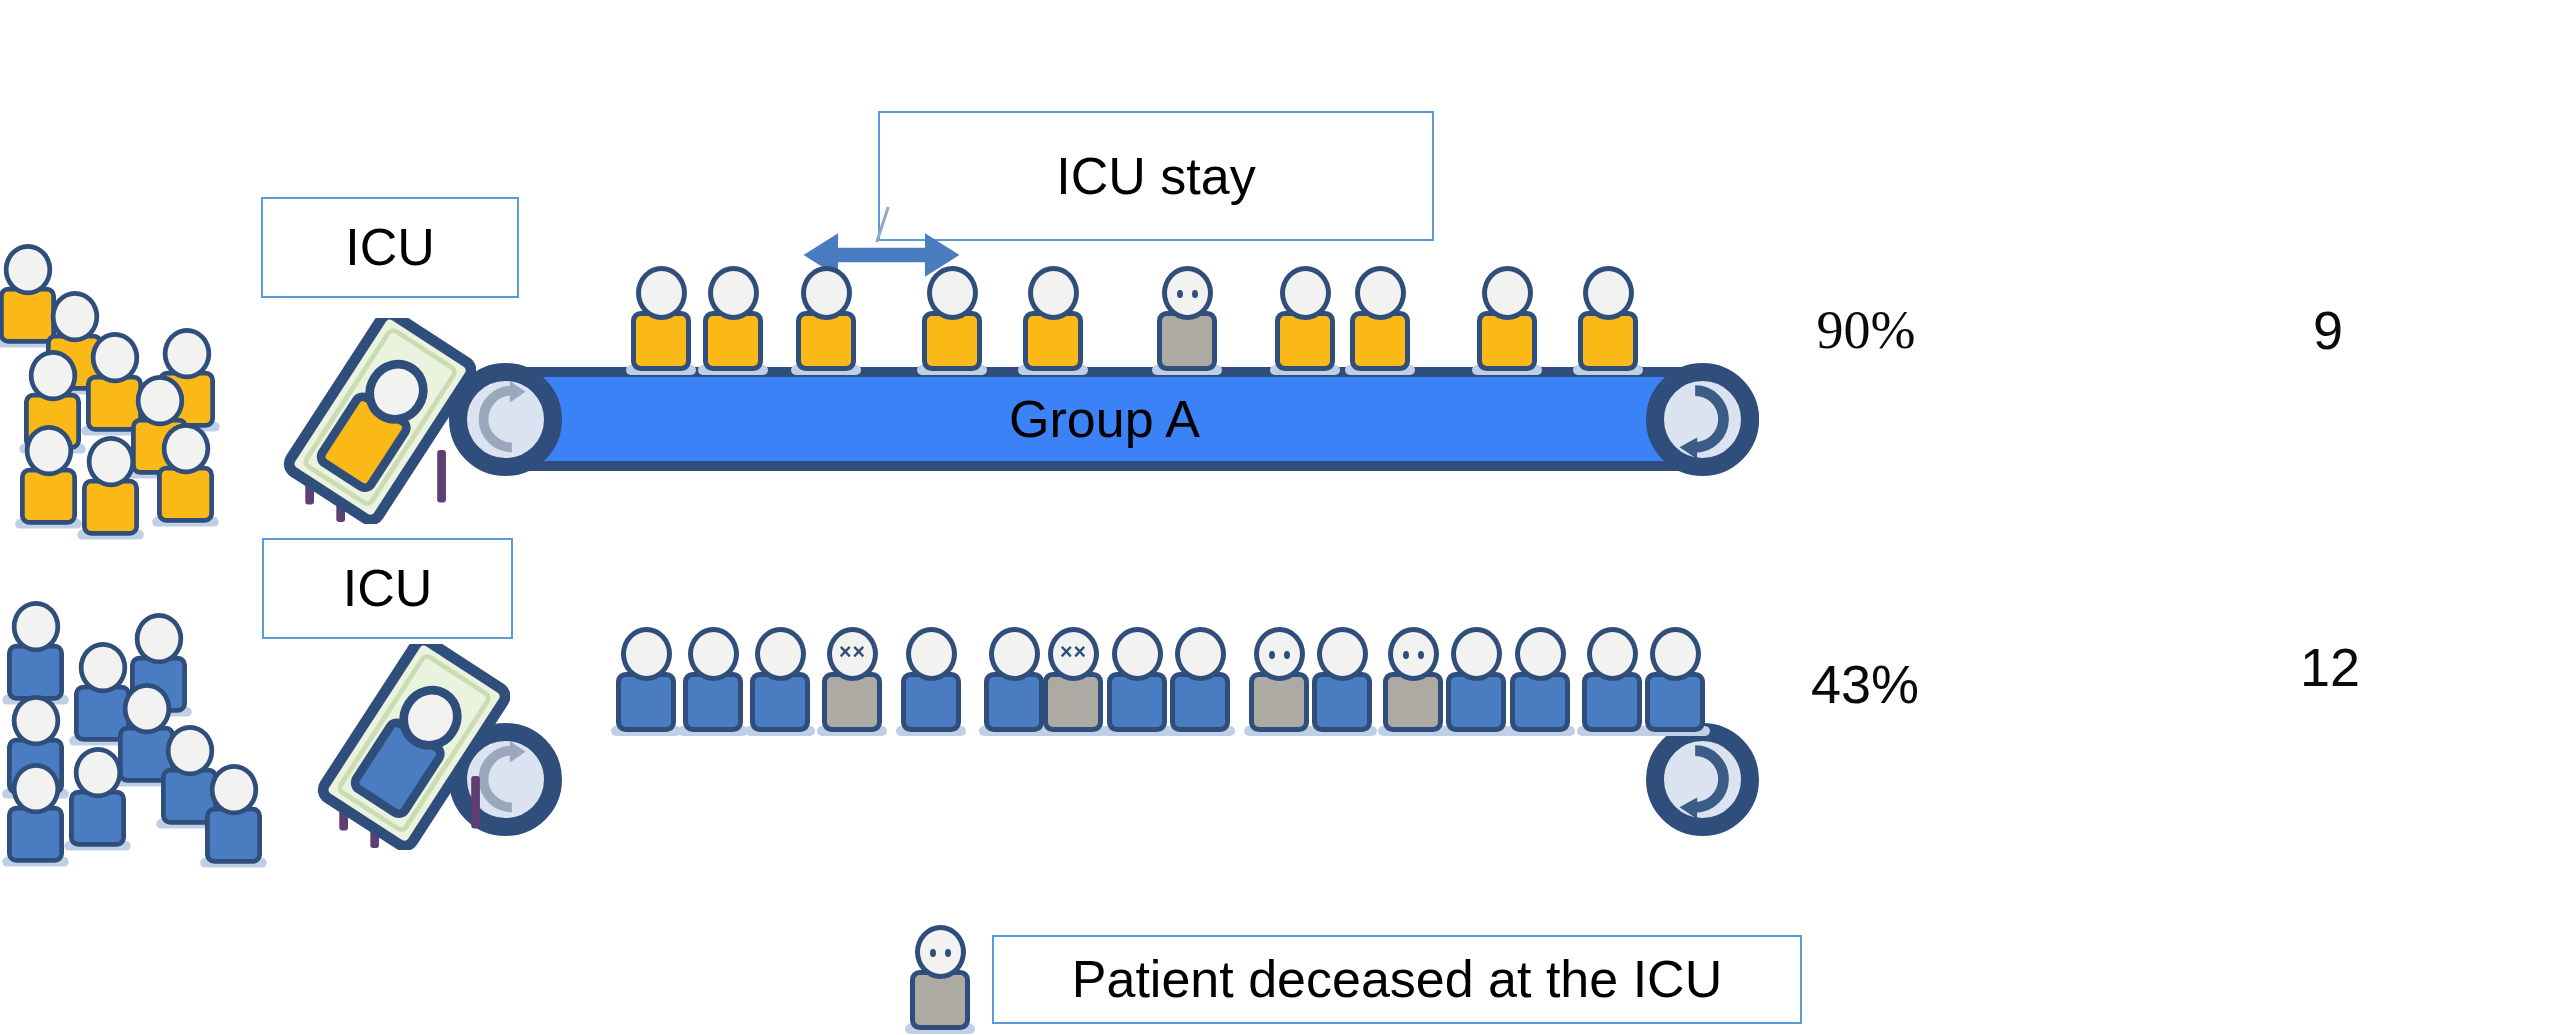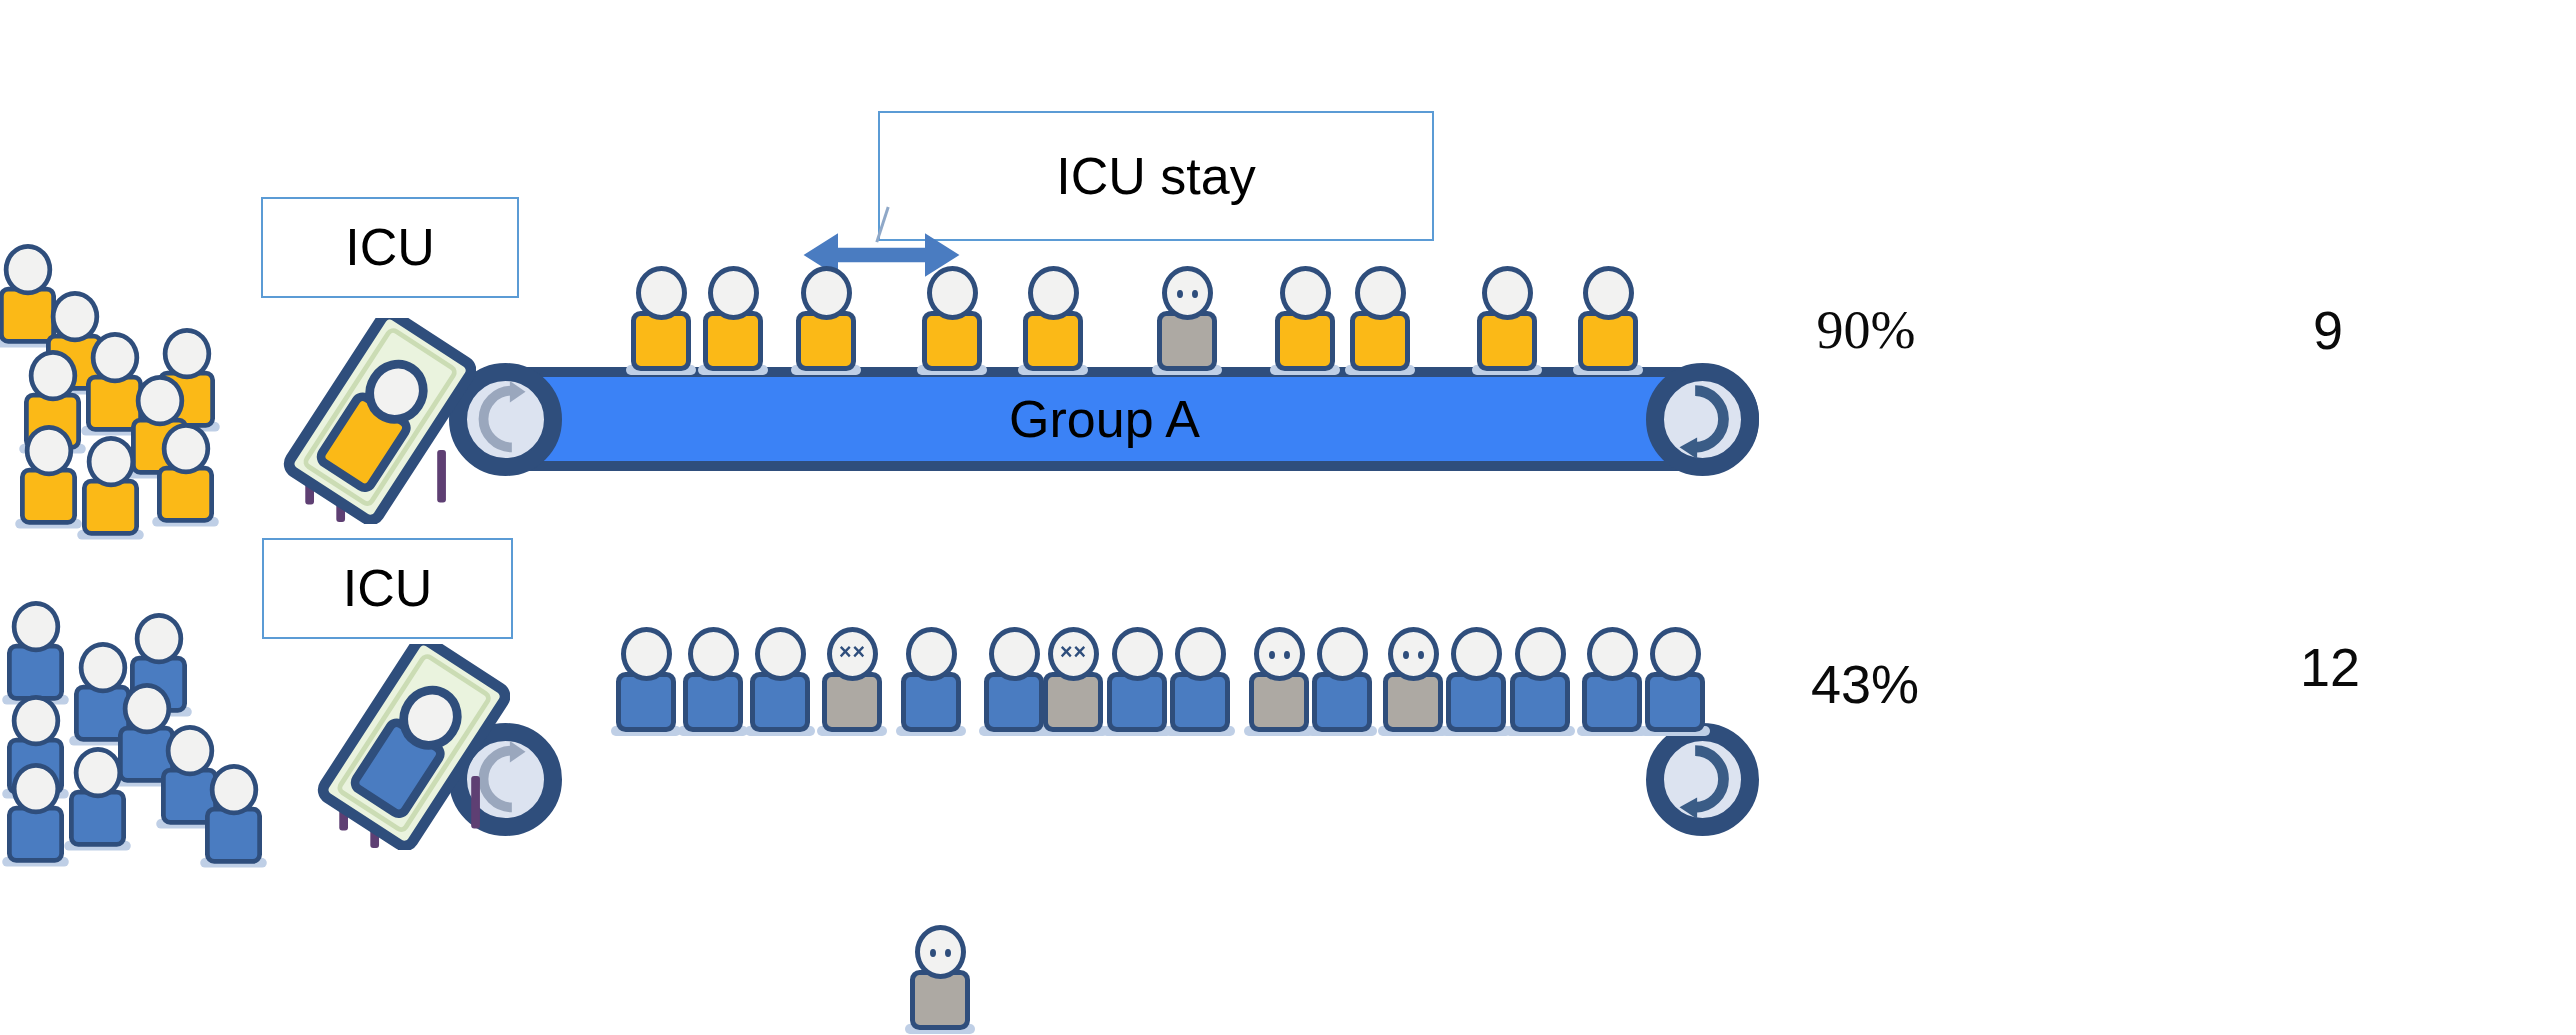--- a/index.html
+++ b/index.html
@@ -388,15 +388,16 @@
         <div class="p-shadow"></div>
         <div class="p-body" style="background: rgb(173, 169, 163);"></div>
         <div class="p-head">
           <span class="eyes-dots">
             <i></i>
             <i></i>
           </span>
         </div>
       </div>
     </div>
+  <div class="label-box" id="legend-box">Patient deceased at the ICU</div>
 
 </div>
 
 
 </body></html>

